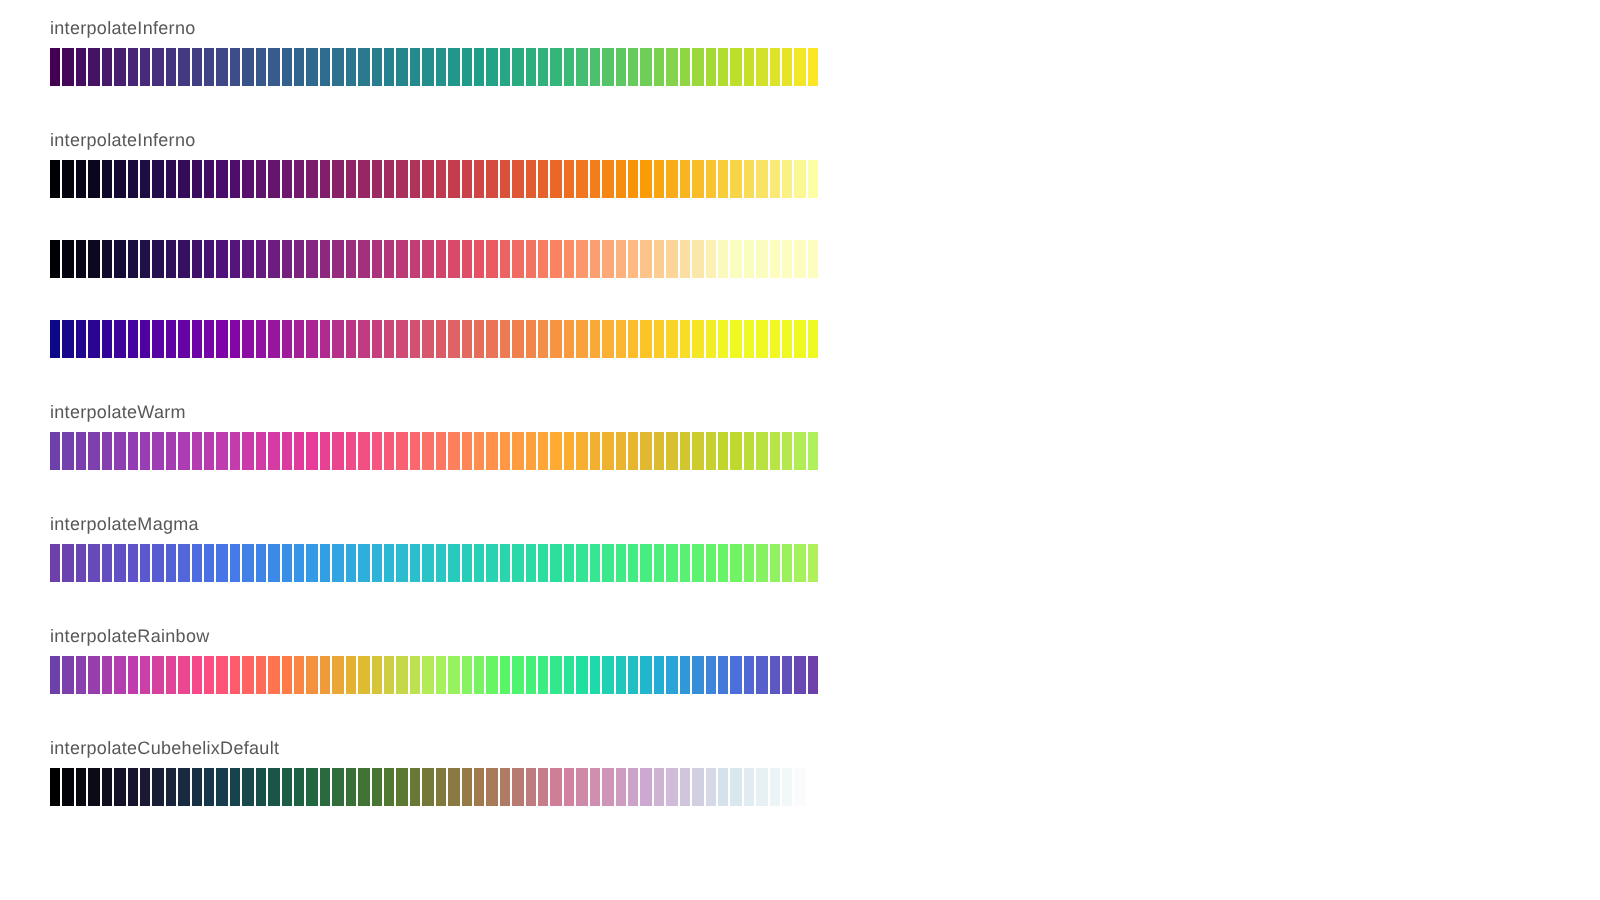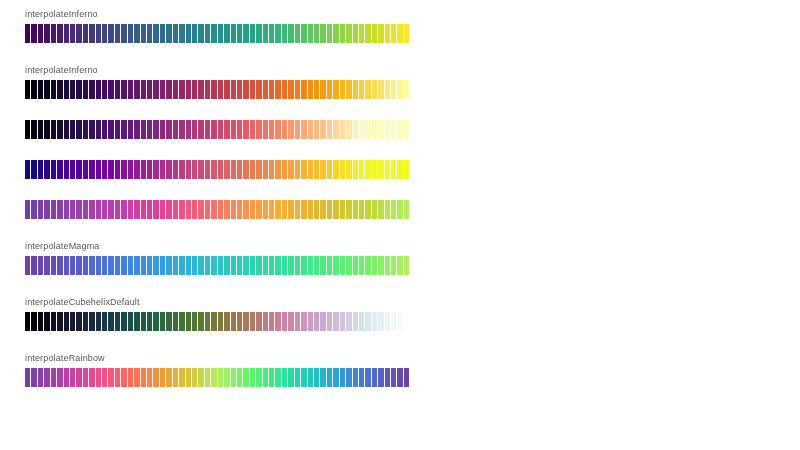--- a/index.html
+++ b/index.html
@@ -306,20 +306,21 @@
         <div class="swatch" style="background-color: rgb(240, 249, 33);"></div>
         <div class="swatch" style="background-color: rgb(240, 249, 33);"></div>
         <div class="swatch" style="background-color: rgb(240, 249, 33);"></div>
         <div class="swatch" style="background-color: rgb(240, 249, 33);"></div>
         <div class="swatch" style="background-color: rgb(240, 249, 33);"></div>
         <div class="swatch" style="background-color: rgb(240, 249, 33);"></div>
         <div class="swatch" style="background-color: rgb(240, 249, 33);"></div>
       </div>
     </div>
     <div class="ramp-block">
+      <div class="ramp-label">interpolateWarm</div>
       <div class="ramp-strip">
         <div class="swatch" style="background-color: rgb(110, 64, 170);"></div>
         <div class="swatch" style="background-color: rgb(116, 64, 171);"></div>
         <div class="swatch" style="background-color: rgb(122, 63, 173);"></div>
         <div class="swatch" style="background-color: rgb(128, 63, 174);"></div>
         <div class="swatch" style="background-color: rgb(134, 62, 175);"></div>
         <div class="swatch" style="background-color: rgb(141, 62, 177);"></div>
         <div class="swatch" style="background-color: rgb(147, 61, 178);"></div>
         <div class="swatch" style="background-color: rgb(153, 61, 179);"></div>
         <div class="swatch" style="background-color: rgb(159, 61, 178);"></div>
@@ -435,20 +436,85 @@
         <div class="swatch" style="background-color: rgb(113, 244, 100);"></div>
         <div class="swatch" style="background-color: rgb(123, 243, 99);"></div>
         <div class="swatch" style="background-color: rgb(134, 242, 97);"></div>
         <div class="swatch" style="background-color: rgb(144, 242, 96);"></div>
         <div class="swatch" style="background-color: rgb(154, 241, 94);"></div>
         <div class="swatch" style="background-color: rgb(165, 241, 93);"></div>
         <div class="swatch" style="background-color: rgb(175, 240, 91);"></div>
       </div>
     </div>
     <div class="ramp-block">
+      <div class="ramp-label">interpolateRainbow</div>
+      <div class="ramp-strip">
+        <div class="swatch" style="background-color: rgb(110, 64, 170);"></div>
+        <div class="swatch" style="background-color: rgb(124, 63, 171);"></div>
+        <div class="swatch" style="background-color: rgb(137, 63, 172);"></div>
+        <div class="swatch" style="background-color: rgb(151, 62, 173);"></div>
+        <div class="swatch" style="background-color: rgb(165, 61, 173);"></div>
+        <div class="swatch" style="background-color: rgb(179, 61, 174);"></div>
+        <div class="swatch" style="background-color: rgb(192, 60, 174);"></div>
+        <div class="swatch" style="background-color: rgb(203, 63, 167);"></div>
+        <div class="swatch" style="background-color: rgb(213, 65, 159);"></div>
+        <div class="swatch" style="background-color: rgb(224, 68, 152);"></div>
+        <div class="swatch" style="background-color: rgb(235, 70, 144);"></div>
+        <div class="swatch" style="background-color: rgb(245, 73, 137);"></div>
+        <div class="swatch" style="background-color: rgb(254, 77, 129);"></div>
+        <div class="swatch" style="background-color: rgb(254, 84, 119);"></div>
+        <div class="swatch" style="background-color: rgb(254, 92, 109);"></div>
+        <div class="swatch" style="background-color: rgb(255, 99, 98);"></div>
+        <div class="swatch" style="background-color: rgb(255, 107, 88);"></div>
+        <div class="swatch" style="background-color: rgb(255, 115, 78);"></div>
+        <div class="swatch" style="background-color: rgb(254, 123, 70);"></div>
+        <div class="swatch" style="background-color: rgb(249, 134, 66);"></div>
+        <div class="swatch" style="background-color: rgb(244, 145, 62);"></div>
+        <div class="swatch" style="background-color: rgb(239, 155, 58);"></div>
+        <div class="swatch" style="background-color: rgb(234, 166, 54);"></div>
+        <div class="swatch" style="background-color: rgb(229, 177, 49);"></div>
+        <div class="swatch" style="background-color: rgb(223, 187, 50);"></div>
+        <div class="swatch" style="background-color: rgb(214, 197, 57);"></div>
+        <div class="swatch" style="background-color: rgb(205, 206, 65);"></div>
+        <div class="swatch" style="background-color: rgb(197, 216, 72);"></div>
+        <div class="swatch" style="background-color: rgb(188, 226, 80);"></div>
+        <div class="swatch" style="background-color: rgb(179, 235, 87);"></div>
+        <div class="swatch" style="background-color: rgb(167, 241, 92);"></div>
+        <div class="swatch" style="background-color: rgb(151, 242, 94);"></div>
+        <div class="swatch" style="background-color: rgb(136, 243, 96);"></div>
+        <div class="swatch" style="background-color: rgb(120, 244, 98);"></div>
+        <div class="swatch" style="background-color: rgb(104, 245, 100);"></div>
+        <div class="swatch" style="background-color: rgb(88, 246, 102);"></div>
+        <div class="swatch" style="background-color: rgb(77, 244, 109);"></div>
+        <div class="swatch" style="background-color: rgb(68, 240, 119);"></div>
+        <div class="swatch" style="background-color: rgb(59, 236, 129);"></div>
+        <div class="swatch" style="background-color: rgb(50, 232, 140);"></div>
+        <div class="swatch" style="background-color: rgb(41, 228, 150);"></div>
+        <div class="swatch" style="background-color: rgb(32, 224, 160);"></div>
+        <div class="swatch" style="background-color: rgb(30, 217, 169);"></div>
+        <div class="swatch" style="background-color: rgb(31, 208, 178);"></div>
+        <div class="swatch" style="background-color: rgb(32, 199, 187);"></div>
+        <div class="swatch" style="background-color: rgb(33, 190, 196);"></div>
+        <div class="swatch" style="background-color: rgb(34, 182, 205);"></div>
+        <div class="swatch" style="background-color: rgb(35, 173, 214);"></div>
+        <div class="swatch" style="background-color: rgb(41, 163, 216);"></div>
+        <div class="swatch" style="background-color: rgb(48, 152, 217);"></div>
+        <div class="swatch" style="background-color: rgb(54, 142, 217);"></div>
+        <div class="swatch" style="background-color: rgb(61, 132, 218);"></div>
+        <div class="swatch" style="background-color: rgb(68, 121, 218);"></div>
+        <div class="swatch" style="background-color: rgb(75, 111, 219);"></div>
+        <div class="swatch" style="background-color: rgb(81, 103, 212);"></div>
+        <div class="swatch" style="background-color: rgb(87, 95, 203);"></div>
+        <div class="swatch" style="background-color: rgb(93, 87, 195);"></div>
+        <div class="swatch" style="background-color: rgb(98, 80, 187);"></div>
+        <div class="swatch" style="background-color: rgb(104, 72, 178);"></div>
+        <div class="swatch" style="background-color: rgb(110, 64, 170);"></div>
+      </div>
+    </div>
+    <div class="ramp-block">
       <div class="ramp-label">interpolateCubehelixDefault</div>
       <div class="ramp-strip">
         <div class="swatch" style="background-color: rgb(0, 0, 0);"></div>
         <div class="swatch" style="background-color: rgb(4, 3, 7);"></div>
         <div class="swatch" style="background-color: rgb(8, 6, 15);"></div>
         <div class="swatch" style="background-color: rgb(12, 10, 22);"></div>
         <div class="swatch" style="background-color: rgb(16, 13, 29);"></div>
         <div class="swatch" style="background-color: rgb(20, 16, 37);"></div>
         <div class="swatch" style="background-color: rgb(24, 19, 44);"></div>
         <div class="swatch" style="background-color: rgb(26, 24, 50);"></div>
@@ -499,78 +565,13 @@
         <div class="swatch" style="background-color: rgb(213, 226, 236);"></div>
         <div class="swatch" style="background-color: rgb(217, 232, 239);"></div>
         <div class="swatch" style="background-color: rgb(224, 236, 242);"></div>
         <div class="swatch" style="background-color: rgb(230, 240, 245);"></div>
         <div class="swatch" style="background-color: rgb(236, 244, 247);"></div>
         <div class="swatch" style="background-color: rgb(242, 247, 250);"></div>
         <div class="swatch" style="background-color: rgb(249, 251, 252);"></div>
         <div class="swatch" style="background-color: rgb(255, 255, 255);"></div>
       </div>
     </div>
-    <div class="ramp-block">
-      <div class="ramp-label">interpolateRainbow</div>
-      <div class="ramp-strip">
-        <div class="swatch" style="background-color: rgb(110, 64, 170);"></div>
-        <div class="swatch" style="background-color: rgb(124, 63, 171);"></div>
-        <div class="swatch" style="background-color: rgb(137, 63, 172);"></div>
-        <div class="swatch" style="background-color: rgb(151, 62, 173);"></div>
-        <div class="swatch" style="background-color: rgb(165, 61, 173);"></div>
-        <div class="swatch" style="background-color: rgb(179, 61, 174);"></div>
-        <div class="swatch" style="background-color: rgb(192, 60, 174);"></div>
-        <div class="swatch" style="background-color: rgb(203, 63, 167);"></div>
-        <div class="swatch" style="background-color: rgb(213, 65, 159);"></div>
-        <div class="swatch" style="background-color: rgb(224, 68, 152);"></div>
-        <div class="swatch" style="background-color: rgb(235, 70, 144);"></div>
-        <div class="swatch" style="background-color: rgb(245, 73, 137);"></div>
-        <div class="swatch" style="background-color: rgb(254, 77, 129);"></div>
-        <div class="swatch" style="background-color: rgb(254, 84, 119);"></div>
-        <div class="swatch" style="background-color: rgb(254, 92, 109);"></div>
-        <div class="swatch" style="background-color: rgb(255, 99, 98);"></div>
-        <div class="swatch" style="background-color: rgb(255, 107, 88);"></div>
-        <div class="swatch" style="background-color: rgb(255, 115, 78);"></div>
-        <div class="swatch" style="background-color: rgb(254, 123, 70);"></div>
-        <div class="swatch" style="background-color: rgb(249, 134, 66);"></div>
-        <div class="swatch" style="background-color: rgb(244, 145, 62);"></div>
-        <div class="swatch" style="background-color: rgb(239, 155, 58);"></div>
-        <div class="swatch" style="background-color: rgb(234, 166, 54);"></div>
-        <div class="swatch" style="background-color: rgb(229, 177, 49);"></div>
-        <div class="swatch" style="background-color: rgb(223, 187, 50);"></div>
-        <div class="swatch" style="background-color: rgb(214, 197, 57);"></div>
-        <div class="swatch" style="background-color: rgb(205, 206, 65);"></div>
-        <div class="swatch" style="background-color: rgb(197, 216, 72);"></div>
-        <div class="swatch" style="background-color: rgb(188, 226, 80);"></div>
-        <div class="swatch" style="background-color: rgb(179, 235, 87);"></div>
-        <div class="swatch" style="background-color: rgb(167, 241, 92);"></div>
-        <div class="swatch" style="background-color: rgb(151, 242, 94);"></div>
-        <div class="swatch" style="background-color: rgb(136, 243, 96);"></div>
-        <div class="swatch" style="background-color: rgb(120, 244, 98);"></div>
-        <div class="swatch" style="background-color: rgb(104, 245, 100);"></div>
-        <div class="swatch" style="background-color: rgb(88, 246, 102);"></div>
-        <div class="swatch" style="background-color: rgb(77, 244, 109);"></div>
-        <div class="swatch" style="background-color: rgb(68, 240, 119);"></div>
-        <div class="swatch" style="background-color: rgb(59, 236, 129);"></div>
-        <div class="swatch" style="background-color: rgb(50, 232, 140);"></div>
-        <div class="swatch" style="background-color: rgb(41, 228, 150);"></div>
-        <div class="swatch" style="background-color: rgb(32, 224, 160);"></div>
-        <div class="swatch" style="background-color: rgb(30, 217, 169);"></div>
-        <div class="swatch" style="background-color: rgb(31, 208, 178);"></div>
-        <div class="swatch" style="background-color: rgb(32, 199, 187);"></div>
-        <div class="swatch" style="background-color: rgb(33, 190, 196);"></div>
-        <div class="swatch" style="background-color: rgb(34, 182, 205);"></div>
-        <div class="swatch" style="background-color: rgb(35, 173, 214);"></div>
-        <div class="swatch" style="background-color: rgb(41, 163, 216);"></div>
-        <div class="swatch" style="background-color: rgb(48, 152, 217);"></div>
-        <div class="swatch" style="background-color: rgb(54, 142, 217);"></div>
-        <div class="swatch" style="background-color: rgb(61, 132, 218);"></div>
-        <div class="swatch" style="background-color: rgb(68, 121, 218);"></div>
-        <div class="swatch" style="background-color: rgb(75, 111, 219);"></div>
-        <div class="swatch" style="background-color: rgb(81, 103, 212);"></div>
-        <div class="swatch" style="background-color: rgb(87, 95, 203);"></div>
-        <div class="swatch" style="background-color: rgb(93, 87, 195);"></div>
-        <div class="swatch" style="background-color: rgb(98, 80, 187);"></div>
-        <div class="swatch" style="background-color: rgb(104, 72, 178);"></div>
-        <div class="swatch" style="background-color: rgb(110, 64, 170);"></div>
-      </div>
-    </div>
   </div>
 
 </body></html>

